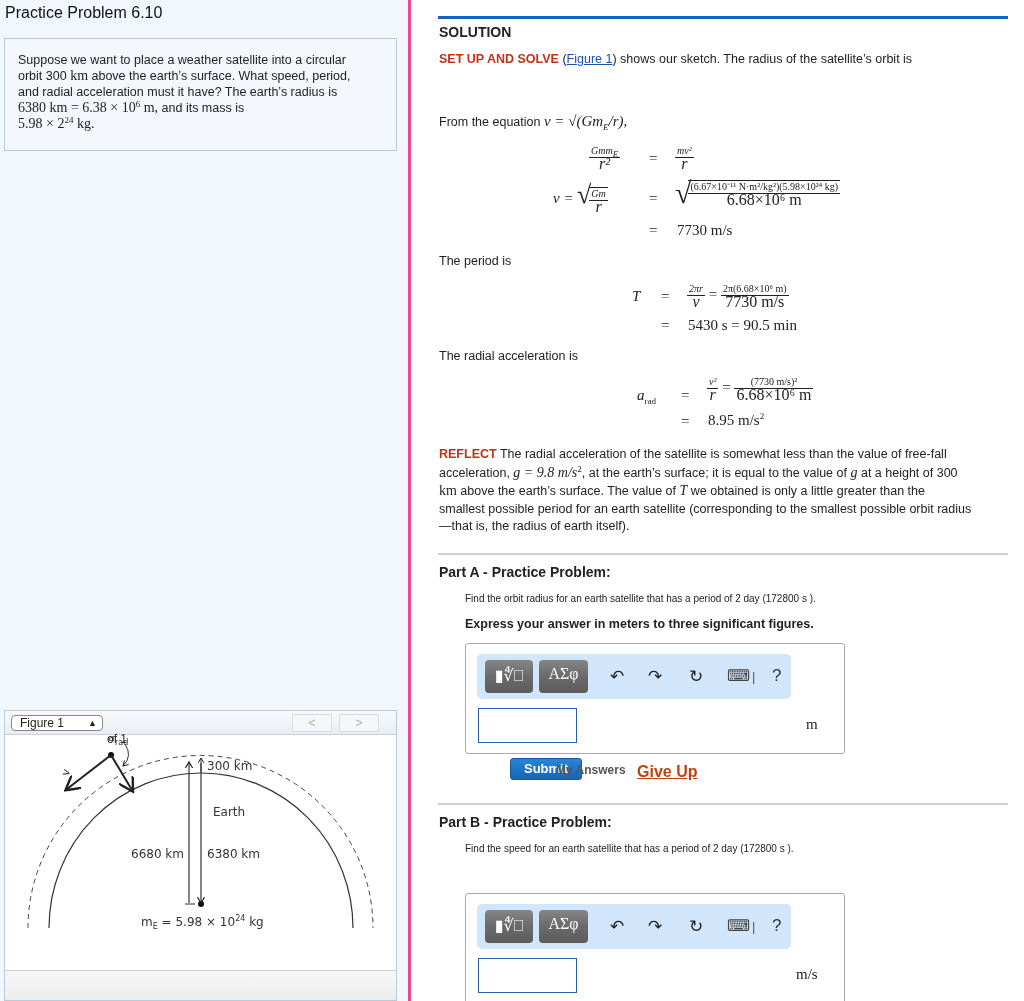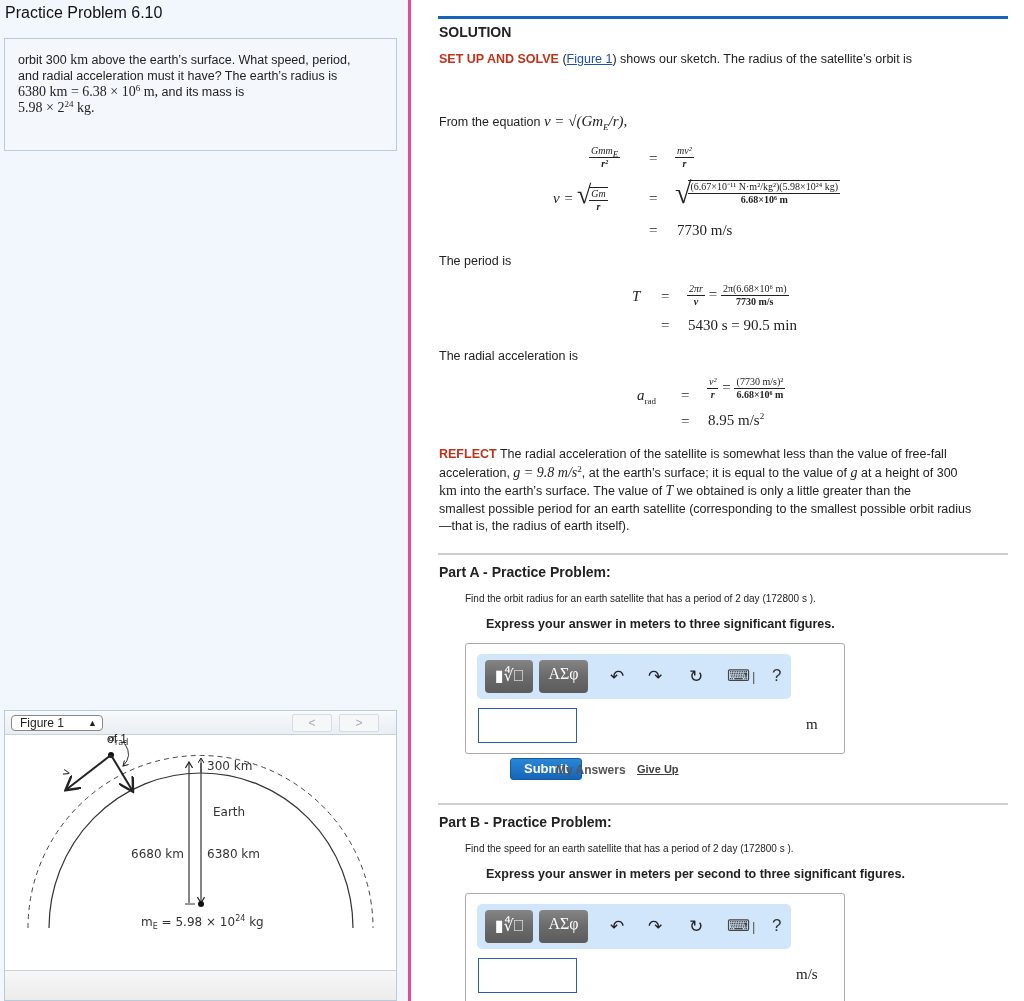--- a/index.html
+++ b/index.html
@@ -52,54 +52,55 @@
   #right { position: absolute; left: 411px; top: 0; width: 613px; height: 1001px; }
   #topline { position: absolute; left: 27px; top: 16px; width: 570px; height: 3px; background: #1565c0; }
   .abs { position: absolute; }
   #sol-title { left: 28px; top: 24px; font-weight: bold; font-size: 14px; }
   .red { color: #c0321a; font-weight: bold; }
   .link { color: #1a4fb3; text-decoration: underline; }
   .body-line { font-size: 12.5px; }
   .math { font-family: "Liberation Serif", serif; font-size: 15px; }
   .frac { display: inline-block; vertical-align: middle; text-align: center; }
   .frac .num { display: block; border-bottom: 1px solid #222; padding: 0 2px; font-size: 10px; line-height: 12px; }
-  .frac .den { display: block; font-size: 10px; line-height: 12px; padding: 0 2px; font-weight: bold; }
+  .frac .den { display: block; font-size: 16px; line-height: 12px; padding: 0 2px; }
 
   .hr { position: absolute; left: 27px; width: 570px; height: 2px; background: #cfcfcf; }
   .part-title { font-weight: bold; font-size: 14px; }
   .part-q { font-size: 10px; }
-  .part-instr { font-size: 12.5px; font-weight: bold; margin-left: 21px; }
+  .part-instr { font-size: 12.5px; font-weight: bold; }
 
   .answer-box {
     position: absolute; left: 54px; width: 380px; border: 1px solid #aaa; border-radius: 3px; background: #fff;
   }
   .toolbar {
     position: absolute; left: 11px; top: 10px; width: 314px; height: 45px; background: #d1e6fb; border-radius: 5px;
   }
   .tb-btn {
     position: absolute; top: 6px; height: 33px; border-radius: 4px; background: linear-gradient(#858585 0%, #6a6a6a 50%, #5c5c5c 100%);
     color: #fff; text-align: center;
   }
   .tb-icon { position: absolute; top: 12px; font-size: 17px; color: #222; }
   .ans-input { position: absolute; left: 12px; width: 99px; height: 35px; border: 1px solid #2a5db0; background: #fff; }
   .unit { position: absolute; font-family: "Liberation Serif", serif; font-size: 15px; }
 
   .submit {
     position: absolute; left: 54px; width: 72px; height: 22px; background: linear-gradient(#2a86d6, #1565b8); border: 1px solid #125aa3;
     border-radius: 3px; color: #fff; font-weight: bold; font-size: 13px; text-align: center; line-height: 20px; margin-left: 45px;
   }
   .myans { position: absolute; left: 145px; font-size: 12px; font-weight: bold; color: #555; }
-  .giveup { position: absolute; left: 226px; font-size: 11px; font-weight: bold; color: #404040; text-decoration: underline; }
+  .giveup { position: absolute; left: 226px; font-size: 16px; font-weight: bold; color: #c2410c; text-decoration: underline; }
 </style>
 </head>
 <body>
 
 <div id="left">
   <div id="left-title">Practice Problem 6.10</div>
   <div id="problem-box">
+    <div>Suppose we want to place a weather satellite into a circular</div>
     <div><span>orbit 300 </span><span class="serif m">km</span><span> above the earth’s surface. What speed, period,</span></div>
     <div>and radial acceleration must it have? The earth’s radius is</div>
     <div><span class="serif m">6380 km = 6.38 × 10</span><sup class="serif">6</sup><span class="serif m"> m,</span><span> and its mass is</span></div>
     <div><span class="serif m">5.98 × 2</span><sup class="serif">24</sup><span class="serif m"> kg.</span></div>
   </div>
 
   <div id="fig-panel">
     <div id="fig-bar">
       <div id="fig-select"><span>Figure 1</span><span class="arr">▲<br></span></div>
       <span id="fig-of">of 1</span>
@@ -193,21 +194,21 @@
     <span class="frac it"><span class="num">v²</span><span class="den">r</span></span>
     <span>=</span>
     <span class="frac"><span class="num">(7730 m/s)²</span><span class="den">6.68×10⁶ m</span></span>
   </div>
   <div class="abs math" style="left:270px; top:413px;">=</div>
   <div class="abs math" style="left:297px; top:412px;"><span>8.95 m/s</span><sup>2</sup></div>
 
   <div class="abs body-line" style="left:28px; top:446px; width:575px; line-height:17.5px;">
     <div><span class="red">REFLECT</span><span> The radial acceleration of the satellite is somewhat less than the value of free-fall</span></div>
     <div><span>acceleration, </span><span class="serif it" style="font-size:14px">g = 9.8 m/s</span><sup class="serif">2</sup><span>, at the earth’s surface; it is equal to the value of </span><span class="serif it" style="font-size:14px">g</span><span> at a height of 300</span></div>
-    <div><span class="serif" style="font-size:14px">km</span><span> into the earth’s surface. The value of </span><span class="serif it" style="font-size:14px">T</span><span> we obtained is only a little greater than the</span></div>
+    <div><span class="serif" style="font-size:14px">km</span><span> above the earth’s surface. The value of </span><span class="serif it" style="font-size:14px">T</span><span> we obtained is only a little greater than the</span></div>
     <div>smallest possible period for an earth satellite (corresponding to the smallest possible orbit radius</div>
     <div>—that is, the radius of earth itself).</div>
   </div>
 
   <div class="hr" style="top:553px;"></div>
   <div class="abs part-title" style="left:28px; top:564px;">Part A - Practice Problem:</div>
   <div class="abs part-q" style="left:54px; top:593px;">Find the orbit radius for an earth satellite that has a period of 2 day (172800 s ).</div>
   <div class="abs part-instr" style="left:54px; top:617px;">Express your answer in meters to three significant figures.</div>
 
   <div class="answer-box" style="top:643px; height:111px;">
@@ -224,21 +225,20 @@
     <input class="ans-input" style="top: 64px;" type="text" value="">
     <span class="unit" style="left:340px; top:72px;">m</span>
   </div>
   <div class="submit" style="top:758px;">Submit</div>
   <span class="myans" style="top:763px;">My Answers</span>
   <span class="giveup" style="top:763px;">Give Up</span>
 
   <div class="hr" style="top:803px;"></div>
   <div class="abs part-title" style="left:28px; top:814px;">Part B - Practice Problem:</div>
   <div class="abs part-q" style="left:54px; top:843px;">Find the speed for an earth satellite that has a period of 2 day (172800 s ).</div>
-  <div class="abs part-instr" style="left:54px; top:867px;">Express your answer in meters per second to three significant figures.</div>
 
   <div class="answer-box" style="top:893px; height:120px;">
     <div class="toolbar">
       <div class="tb-btn" style="left:8px; width:48px; font-size:16px; line-height:31px;">▮∜⎕</div>
       <div class="tb-btn" style="left:62px; width:49px; font-family:'Liberation Serif',serif; font-size:16px; line-height:28px;">ΑΣφ</div>
       <span class="tb-icon" style="left:133px;">↶</span>
       <span class="tb-icon" style="left:171px;">↷</span>
       <span class="tb-icon" style="left:212px;">↻</span>
       <span class="tb-icon" style="left:250px; font-size:16px; color:#444;">⌨</span>
       <span class="tb-icon" style="left:275px; font-size:13px; top:15px; color:#555;">|</span>

